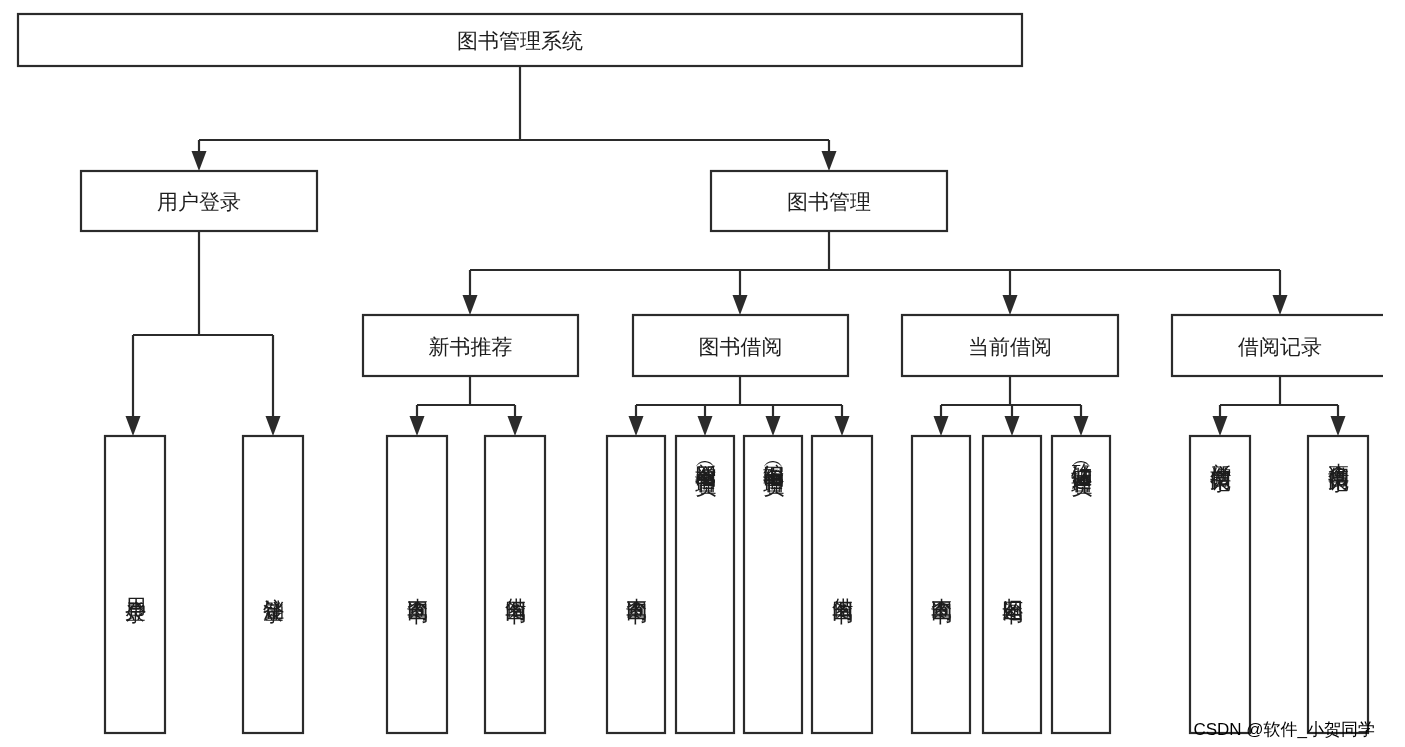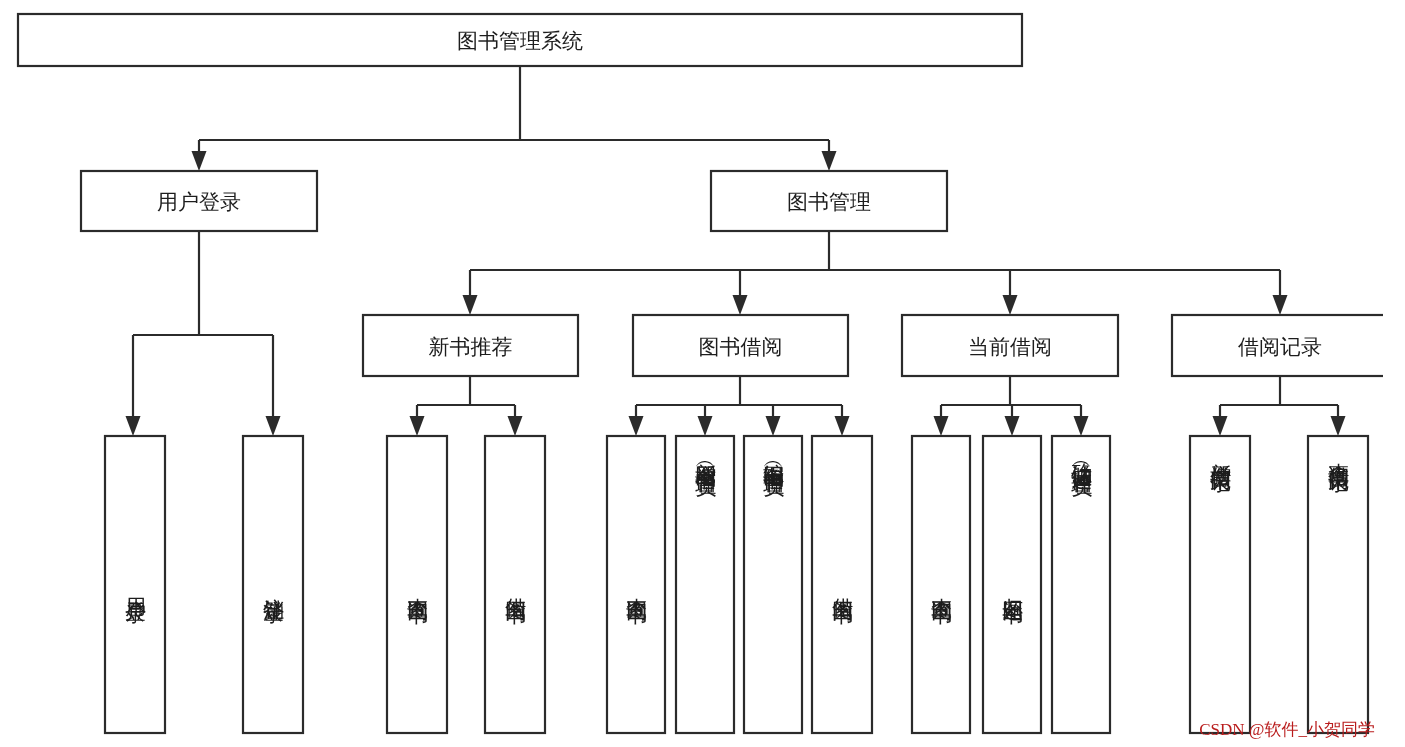--- a/index.html
+++ b/index.html
@@ -63,23 +63,23 @@
     font-size: 21px;
     line-height: 1.12;
     color: #1d1d1d;
     letter-spacing: 2px;
     white-space: nowrap;
   }
   .watermark {
     position: absolute;
     right: 8px;
     bottom: 6px;
-    font-family: Liberation Serif, serif;
+    font-family: Liberation Sans, sans-serif;
     font-size: 17px;
-    color: #b91c1c;
+    color: #000000;
     white-space: nowrap;
     user-select: none;
   }
 </style>
 </head>
 <body>
 
 <div id="diagram-root">
   <svg id="tree-svg" viewBox="0 0 1405 747" xmlns="http://www.w3.org/2000/svg">
     <g id="connectors-layer">

